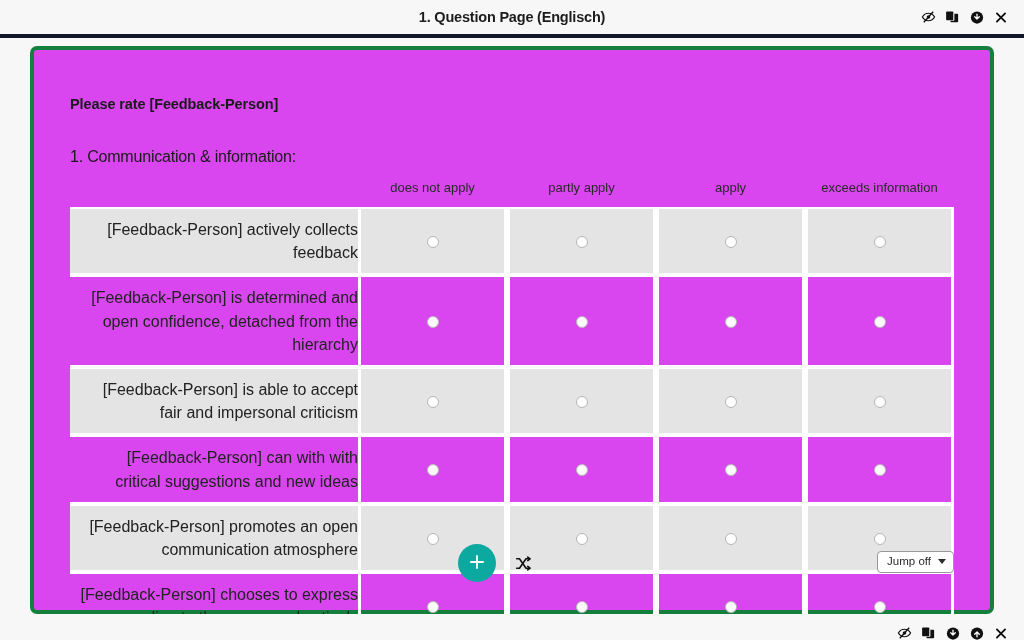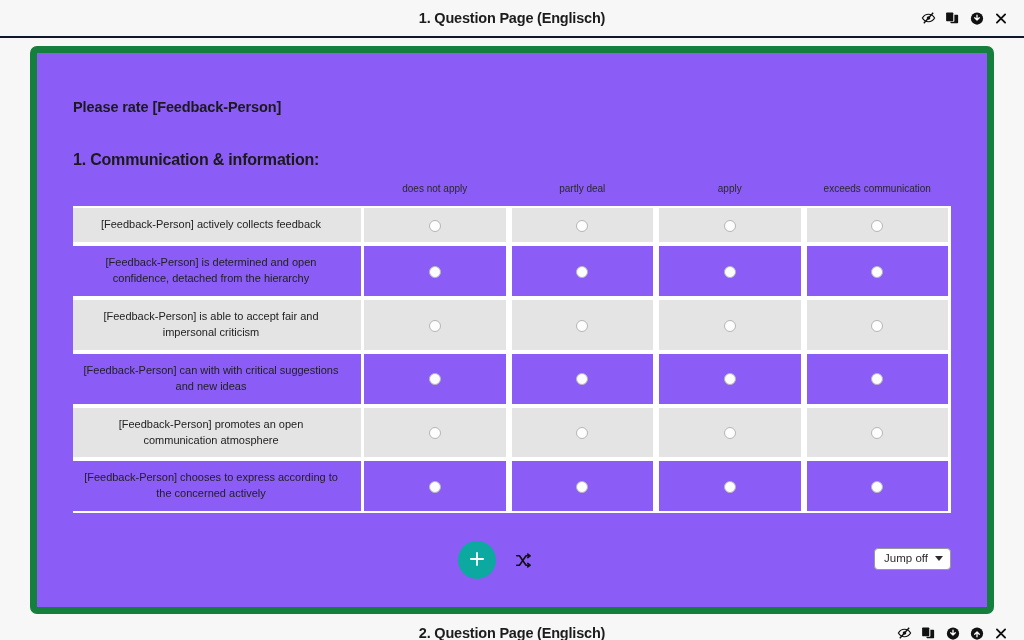--- a/index.html
+++ b/index.html
@@ -14,21 +14,21 @@
   
   .pagebar {
     position: relative;
     width: 100%;
     height: 38px;
     display: flex;
     align-items: center;
     justify-content: center;
     background: #f7f7f7;
   }
-  .pagebar.top { border-bottom: 2px solid #0f172a; }
+  .pagebar.top { border-bottom: 4px solid #0f172a; }
   .pagebar-title {
     font-size: 14.5px;
     font-weight: bold;
     color: #1c1c1c;
     letter-spacing: -0.2px;
   }
   .pagebar-icons {
     position: absolute;
     right: 16px;
     top: 50%;
@@ -43,76 +43,76 @@
     align-items: center;
     justify-content: center;
     color: #111;
     cursor: pointer;
   }
   .pbicon svg { display: block; }
 
   
   .card {
     margin: 8px 30px 0 30px;
-    background: #8b5cf6;
-    border: 7px solid #15803d;
+    background: #d946ef;
+    border: 4px solid #15803d;
     border-radius: 7px;
     height: 568px;
     padding: 30px 36px 0 36px;
     position: relative;
   }
 
   .prompt {
     font-size: 14.5px;
     font-weight: bold;
     color: #1a1a1a;
     margin: 16px 0 0 0;
     letter-spacing: -0.1px;
   }
   .section-title {
     font-size: 16px;
-    font-weight: bold;
+    font-weight: normal;
     color: #1a1a1a;
     margin: 36px 0 0 0;
     letter-spacing: -0.2px;
   }
 
   
   .matrix {
     margin-top: 14px;
     width: 100%;
     border-collapse: separate;
     border-spacing: 0;
     table-layout: fixed;
   }
   .matrix col.c-label { width: 288px; }
   .matrix col.c-opt   { width: auto; }
 
   .matrix thead th {
-    font-size: 10px;
+    font-size: 13px;
     font-weight: normal;
     color: #2a2a2a;
     text-align: center;
     padding: 0 0 12px 0;
     vertical-align: bottom;
   }
   .matrix thead th.lbl { padding: 0; }
 
   .matrix tbody td {
     padding: 0;
     vertical-align: middle;
     border-top: 2px solid #ffffff;
     border-bottom: 2px solid #ffffff;
   }
   .matrix tbody td.lbl {
-    font-size: 11px;
+    font-size: 16px;
     line-height: 1.45;
     color: #222;
-    padding: 9px 22px 9px 10px;
-    text-align: center;
+    padding: 9px 0 9px 10px;
+    text-align: right;
   }
   .matrix tbody td.opt {
     text-align: center;
     border-left: 3px solid #ffffff;
     border-right: 3px solid #ffffff;
   }
   .matrix tbody tr.alt td.lbl,
   .matrix tbody tr.alt td.opt { background: #e4e4e4; }
   .matrix tbody tr td { height: 30px; }
 
@@ -228,23 +228,23 @@
       <col class="c-label">
         <col class="c-opt">
         <col class="c-opt">
         <col class="c-opt">
         <col class="c-opt">
     </colgroup>
     <thead>
       <tr>
         <th class="lbl"></th>
         <th>does not apply</th>
-        <th>partly deal</th>
+        <th>partly apply</th>
         <th>apply</th>
-        <th>exceeds communication</th>
+        <th>exceeds information</th>
       </tr>
     </thead>
     <tbody id="matrix-body">
         <tr class="alt">
           <td class="lbl">[Feedback-Person] actively collects feedback</td>
           <td class="opt"><span class="radio"></span></td>
           <td class="opt"><span class="radio"></span></td>
           <td class="opt"><span class="radio"></span></td>
           <td class="opt"><span class="radio"></span></td>
         </tr>
@@ -305,21 +305,20 @@
       </span>
     </div>
     <div class="jump-select">
       <span>Jump off</span>
       <span class="caret"></span>
     </div>
   </div>
 </div>
 
 <div class="pagebar bottom">
-  <div class="pagebar-title">2. Question Page (Englisch)</div>
   <div class="pagebar-icons">
     <span class="pbicon">
       <svg width="15" height="15" viewBox="0 0 16 16" fill="none" stroke="currentColor" stroke-width="1.3">
         <path d="M1.5 8s2.3-4 6.5-4 6.5 4 6.5 4-2.3 4-6.5 4S1.5 8 1.5 8z"></path>
         <circle cx="8" cy="8" r="1.9" fill="currentColor" stroke="none"></circle>
         <path d="M3 13.5L13 2.5" stroke-width="1.5"></path>
       </svg>
     </span>
     <span class="pbicon">
       <svg width="15" height="15" viewBox="0 0 16 16" fill="currentColor">

